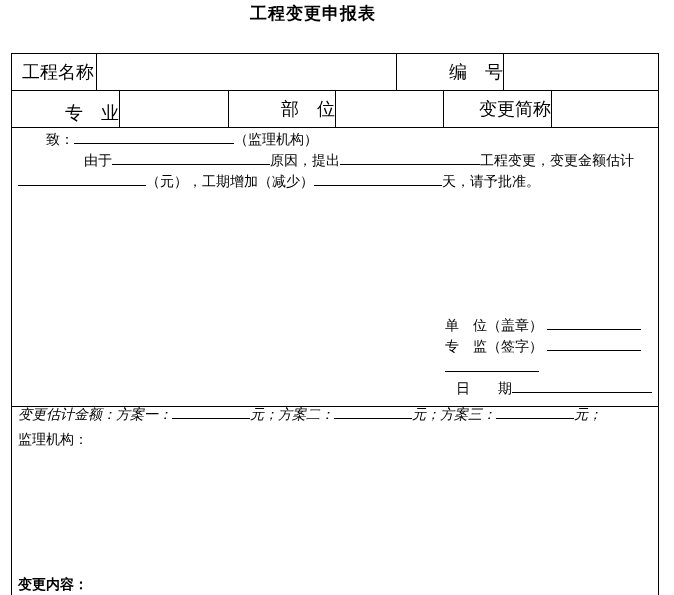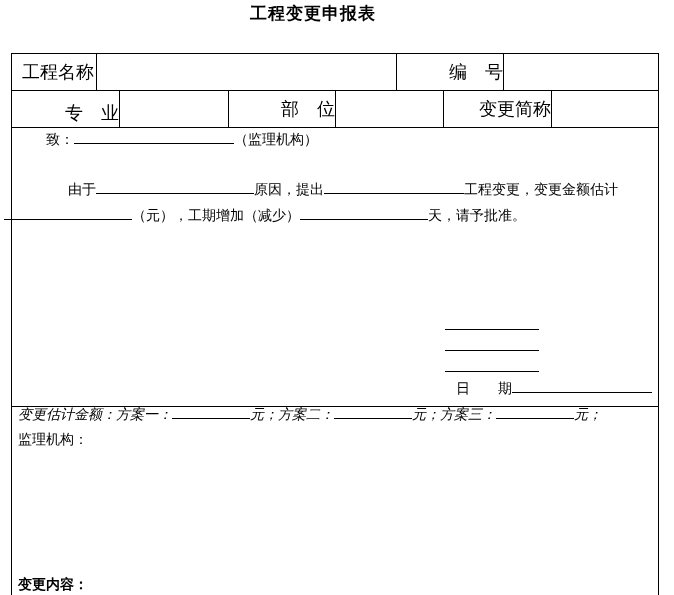--- a/index.html
+++ b/index.html
@@ -49,32 +49,32 @@
 <div class="cell center" style="left:12px;top:104px;width:107px;">专　业</div>
 <div class="cell" style="left:120px;top:91px;width:108px;height:36px;"></div>
 <div class="cell center" style="left:229px;top:100px;width:106px;">部　位</div>
 <div class="cell" style="left:336px;top:91px;width:107px;height:36px;"></div>
 <div class="cell center" style="left:444px;top:100px;width:107px;">变更简称</div>
 <div class="cell" style="left:552px;top:91px;width:107px;height:36px;"></div>
 
 <div class="txt" style="left:18px;top:129px;margin-left:28px;">
   <span>致：</span><span class="ul" style="width:160px;"></span><span>（监理机构）</span>
 </div>
-<div class="txt" style="left:68px;top:150px;margin-top:29px;">
+<div class="txt" style="left:84px;top:150px;">
   <span>由于</span><span class="ul" style="width:158px;"></span><span>原因，提出</span><span class="ul" style="width:140px;"></span><span>工程变更，变更金额估计</span>
 </div>
-<div class="txt" style="left:4px;top:171px;margin-top:34px;">
+<div class="txt" style="left:18px;top:171px;">
   <span class="ul" style="width:128px;"></span><span>（元），工期增加（减少）</span><span class="ul" style="width:128px;"></span><span>天，请予批准。</span>
 </div>
 
 <div class="sig" style="top:315px;">
-   <span class="ul" style="width:94px;"></span>
+  <span class="lbl">单　位（盖章）</span> <span class="ul" style="width:94px;"></span>
 </div>
 <div class="sig" style="top:336px;">
-   <span class="ul" style="width:94px;"></span>
+  <span class="lbl">专　监（签字）</span> <span class="ul" style="width:94px;"></span>
 </div>
 <div class="sig" style="top:357px;">
    <span class="ul" style="width:94px;"></span>
 </div>
 <div class="sig" style="top:378px;left:448px;margin-left:8px;">
   <span class="lbl">日　　期</span><span class="ul" style="width:140px;"></span>
 </div>
 
 <div class="txt" style="left:18px;top:404px;font-style:italic;">
   <span>变更估计金额：</span><span>方案一：</span><span class="ul" style="width:78px;"></span><span>元；方案二：</span><span class="ul" style="width:78px;"></span><span>元；方案三：</span><span class="ul" style="width:78px;"></span><span>元；</span>

